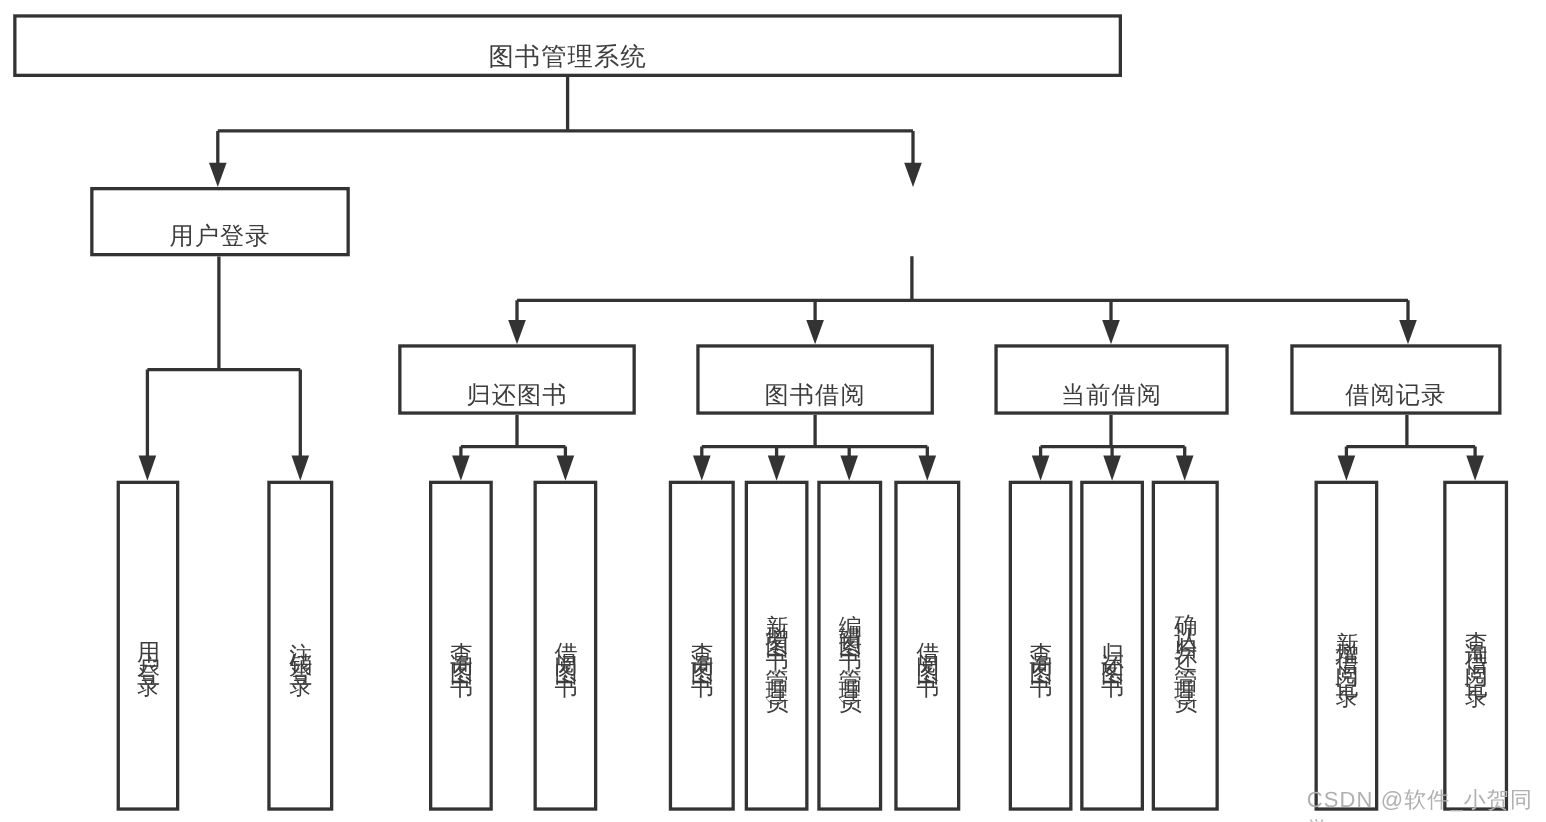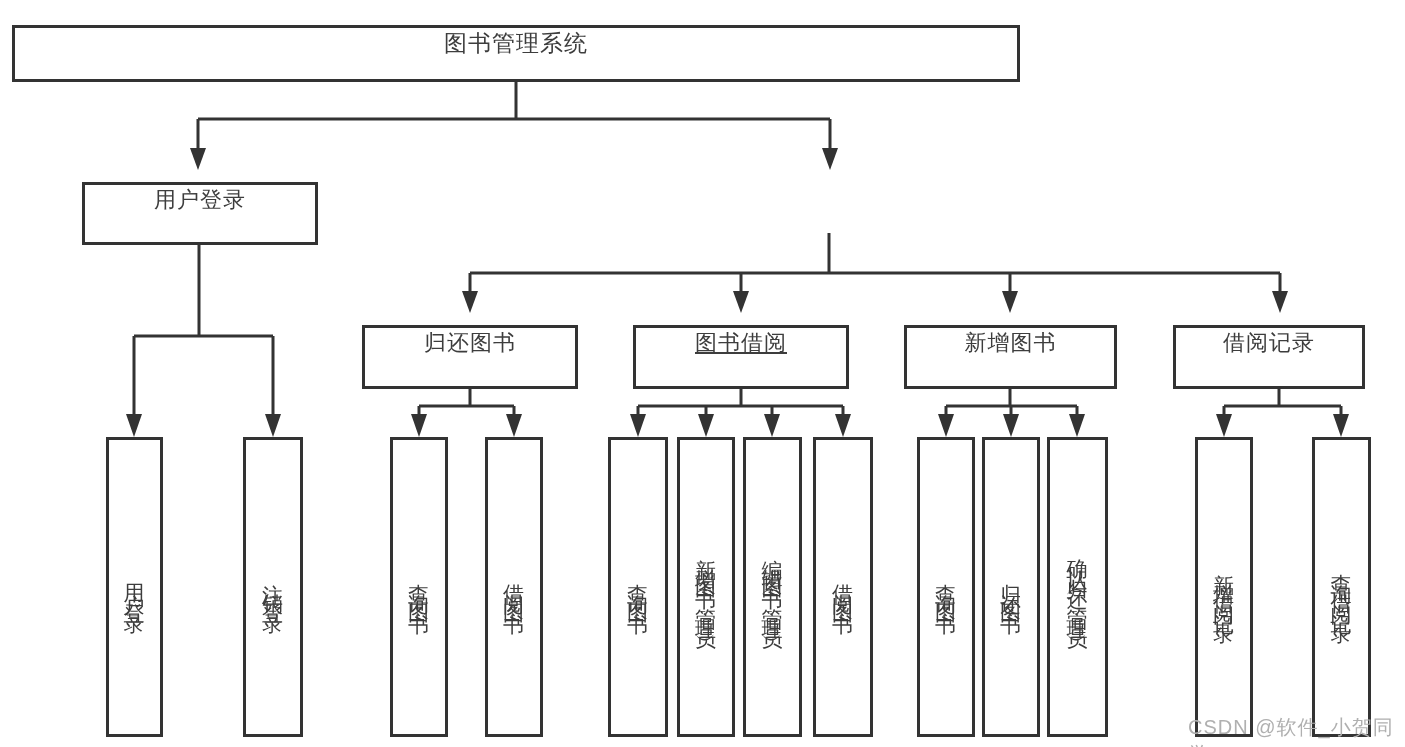--- a/index.html
+++ b/index.html
@@ -11,26 +11,25 @@
     font-family: "Liberation Sans", "DejaVu Sans", sans-serif;
     overflow: hidden;
   }
   .connector-svg { position: absolute; left: 0; top: 0; }
   .hbox {
     position: absolute;
     box-sizing: border-box;
     border: 3px solid #333333;
     background: #ffffff;
     display: flex;
-    align-items: flex-start;
+    align-items: flex-end;
     justify-content: center;
     font-size: 22px;
     color: #3d3d3d;
     letter-spacing: 1px;
-    margin-top: 12px;
   }
   .vbox {
     position: absolute;
     box-sizing: border-box;
     border: 3px solid #333333;
     background: #ffffff;
     display: flex;
     align-items: center;
     justify-content: center;
   }
@@ -93,25 +92,25 @@
     <span>图书管理系统</span>
   </div>
 
   <div class="hbox" style="left:82px; top:170px; width:236px; height:63px;">
     <span>用户登录</span>
   </div>
 
   <div class="hbox" style="left:362px; top:313px; width:216px; height:64px;">
     <span>归还图书</span>
   </div>
-  <div class="hbox" style="left:633px; top:313px; width:216px; height:64px;text-decoration:underline;">
+  <div class="hbox" style="left:633px; top:313px; width:216px; height:64px;">
     <span>图书借阅</span>
   </div>
   <div class="hbox" style="left:904px; top:313px; width:213px; height:64px;">
-    <span>新增图书</span>
+    <span>当前借阅</span>
   </div>
   <div class="hbox" style="left:1173px; top:313px; width:192px; height:64px;">
     <span>借阅记录</span>
   </div>
 
   <div class="vbox" style="left:106px; top:437px; width:57px; height:300px;">
     <span>用户登录</span>
   </div>
   <div class="vbox" style="left:243px; top:437px; width:60px; height:300px;">
     <span>注销登录</span>

